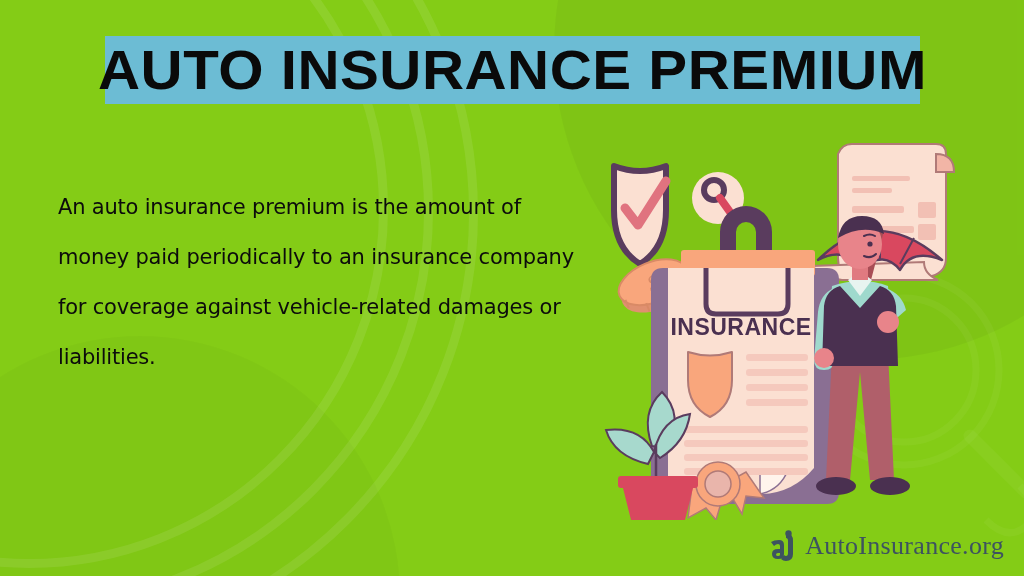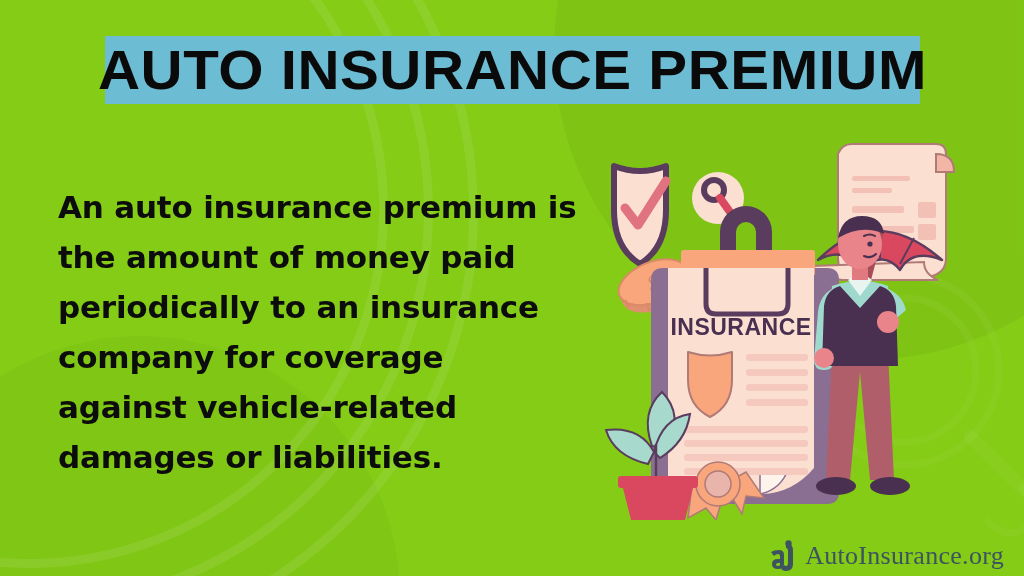--- a/index.html
+++ b/index.html
@@ -82,40 +82,40 @@
   }
 
   
   .body-copy {
     position: absolute;
     left: 58px;
     top: 182px;
     width: 520px;
     color: #0c0c0c;
     font-family: "DejaVu Sans", sans-serif;
-    font-weight: bold;
-    font-size: 31px;
+    font-weight: normal;
+    font-size: 21px;
     line-height: 50px;
     letter-spacing: -0.2px;
   }
 
   
   .illustration {
     position: absolute;
     left: 596px;
     top: 140px;
     width: 420px;
     height: 380px;
   }
 
   
   .logo {
     position: absolute;
     right: 20px;
-    bottom: 4px;
+    bottom: 14px;
     display: flex;
     align-items: center;
     gap: 9px;
   }
   .logo-mark { display: block; }
   .logo-text {
     color: #3d5360;
     font-family: "Liberation Serif", "DejaVu Serif", serif;
     font-size: 26px;
     letter-spacing: 0.3px;

